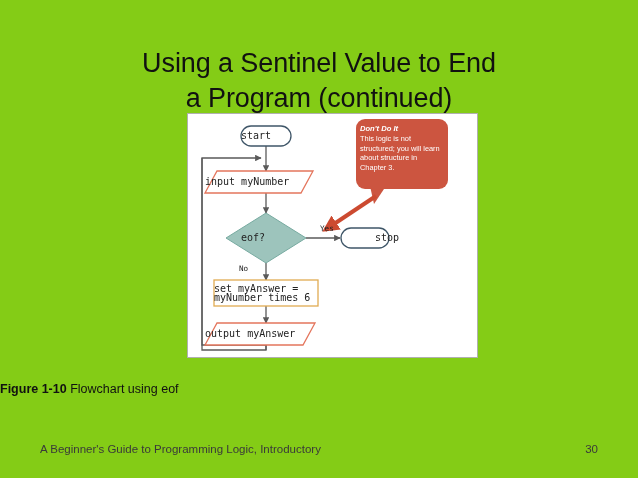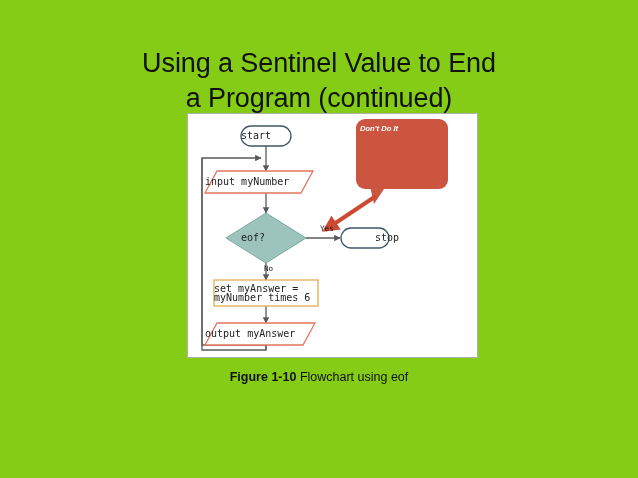--- a/index.html
+++ b/index.html
@@ -90,23 +90,23 @@
     font-family: "DejaVu Sans Mono", monospace;
     font-size: 7.6px;
     color: #222222;
     white-space: nowrap;
   }
 
   
   .figure-caption {
     position: absolute;
     left: 0;
-    top: 370px;
-    width: 638px;
-    text-align: center;
+    top: 382px;
+    width: 638px;
+    text-align: left;
     font-size: 12.5px;
     color: #111111;
   }
   .figure-caption .cap-num { font-weight: bold; }
   .figure-caption .cap-txt { font-weight: normal; }
 
   
   .footer {
     position: absolute;
     left: 0;
@@ -178,37 +178,42 @@
 
       <rect x="153" y="114" width="48" height="20" rx="10" ry="10" fill="#ffffff" stroke="#3f5668" stroke-width="1.3"></rect>
 
       <rect x="26" y="166" width="104" height="26" fill="#ffffff" stroke="#e0ab52" stroke-width="1.3"></rect>
 
       <polygon points="29,209 127,209 115,231 17,231" fill="#ffffff" stroke="#e4755c" stroke-width="1.3"></polygon>
     </svg>
 
     <div class="callout-text">
       <span class="callout-title">Don't Do It</span>
+      <span class="callout-body">This logic is not structured; you will learn about structure in Chapter 3.</span>
     </div>
 
     <div class="node-label" style="left:53px; top:17px; width:50px;">start</div>
 
     <div class="node-label" style="left:17px; top:63px; width:108px;">input myNumber</div>
 
     <div class="node-label" style="left:53px; top:119px; width:50px;">eof?</div>
 
     <div class="node-label" style="left:153px; top:119px; width:48px;padding-left:34px;">stop</div>
 
     <div class="node-label" style="left:26px; top:170px; width:104px;">set myAnswer =</div>
     <div class="node-label" style="left:26px; top:179px; width:104px;">myNumber times 6</div>
 
     <div class="node-label" style="left:17px; top:215px; width:110px;">output myAnswer</div>
 
     <div class="branch-label" style="left:132px; top:110px;">Yes</div>
-    <div class="branch-label" style="left:76px; top:150px;">No</div>
+    <div class="branch-label" style="left:51px; top:150px;">No</div>
   </div>
 
   <div class="figure-caption">
     <span class="cap-num">Figure 1-10</span><span> </span><span class="cap-txt">Flowchart using eof</span>
   </div>
 
+  <div class="footer">
+    <span class="footer-source">A Beginner's Guide to Programming Logic, Introductory</span>
+    <span class="footer-page">30</span>
+  </div>
 
 </div>
 
 </body></html>

